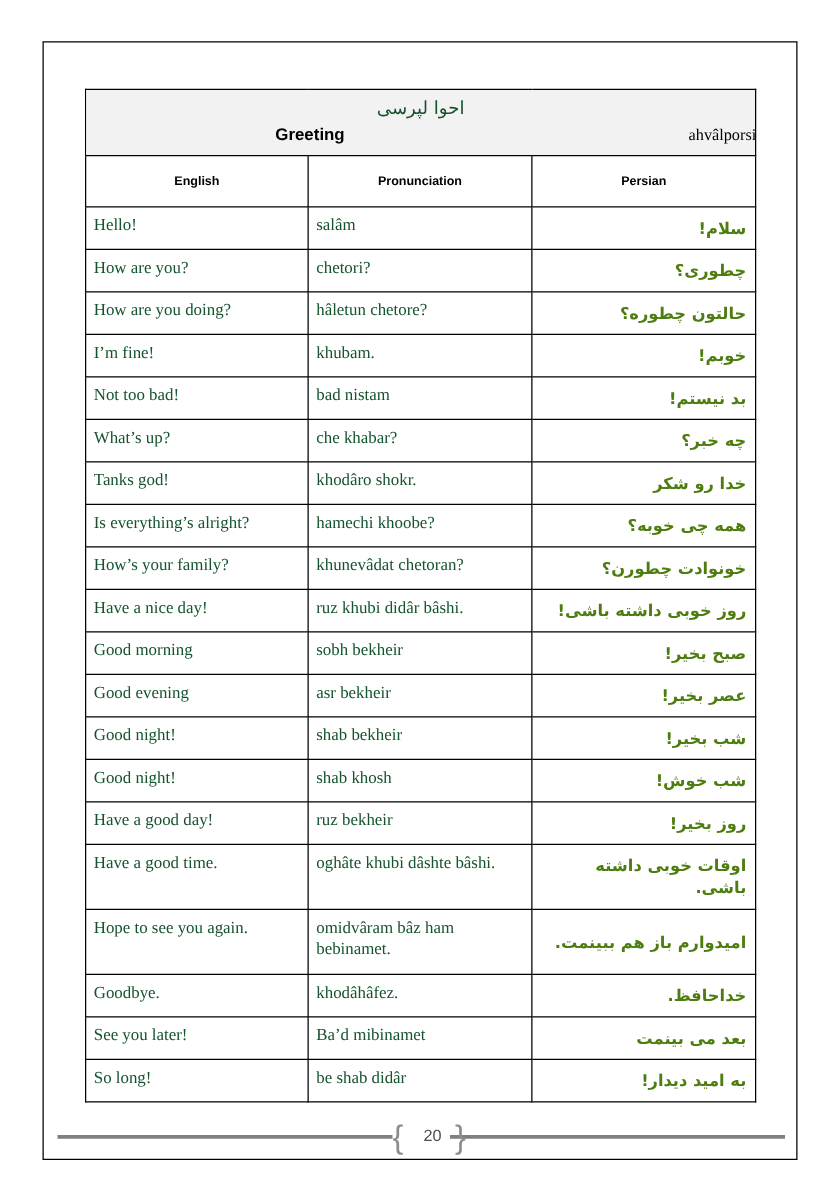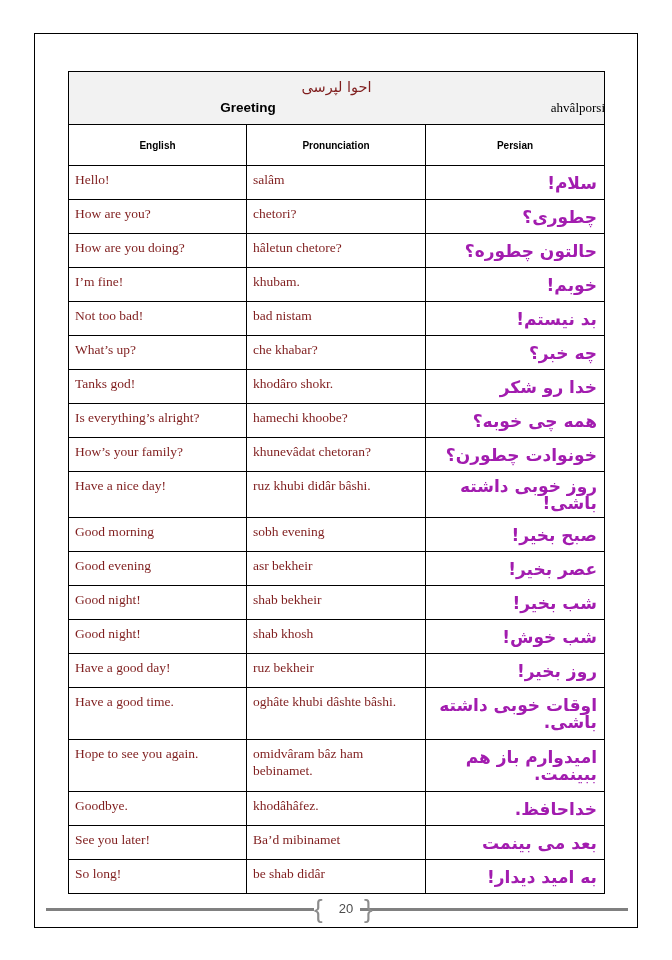--- a/index.html
+++ b/index.html
@@ -49,21 +49,21 @@
     position: relative;
     padding: 0 !important;
   }
   .title-fa {
     text-align: center;
     font-family: "DejaVu Sans", sans-serif;
     font-size: 14.5px;
     line-height: 22px;
     padding-top: 4px;
     direction: rtl;
-    color: #7f1d1d;
+    color: #14532d;
   }
   .title-row2 {
     position: relative;
     height: 24px;
   }
   .title-en {
     position: absolute;
     left: 0;
     top: 0;
     width: 358px;
@@ -94,30 +94,30 @@
     font-size: 10px;
     background: #ffffff;
     vertical-align: middle !important;
     color: #000;
   }
   
   td.c-en, td.c-pr {
     font-family: "Liberation Serif", serif;
     font-size: 13.5px;
     line-height: 17px;
-    color: #7f1d1d;
+    color: #14532d;
     padding: 5px 0 5px 6px !important;
     text-align: left;
   }
   td.c-fa {
     font-family: "DejaVu Sans", sans-serif;
-    font-size: 17px;
+    font-size: 13px;
     line-height: 17px;
     font-weight: bold;
-    color: #a21caf;
+    color: #4d7c0f;
     direction: rtl;
     text-align: right;
     padding: 6px 7px 5px 6px !important;
     vertical-align: middle !important;
   }
   tr.r-1 td { height: 22px; }
   tr.r-2 td { height: 40px; }
   col.w-en { width: 178px; }
   col.w-pr { width: 179px; }
   col.w-fa { width: 179px; }
@@ -234,21 +234,21 @@
             <td class="c-pr">khunevâdat chetoran?</td>
             <td class="c-fa">خونوادت چطورن؟</td>
           </tr>
           <tr class="r-1">
             <td class="c-en">Have a nice day!</td>
             <td class="c-pr">ruz khubi didâr bâshi.</td>
             <td class="c-fa">روز خوبی داشته باشی!</td>
           </tr>
           <tr class="r-1">
             <td class="c-en">Good morning</td>
-            <td class="c-pr">sobh evening</td>
+            <td class="c-pr">sobh bekheir</td>
             <td class="c-fa">صبح بخیر!</td>
           </tr>
           <tr class="r-1">
             <td class="c-en">Good evening</td>
             <td class="c-pr">asr bekheir</td>
             <td class="c-fa">عصر بخیر!</td>
           </tr>
           <tr class="r-1">
             <td class="c-en">Good night!</td>
             <td class="c-pr">shab bekheir</td>

